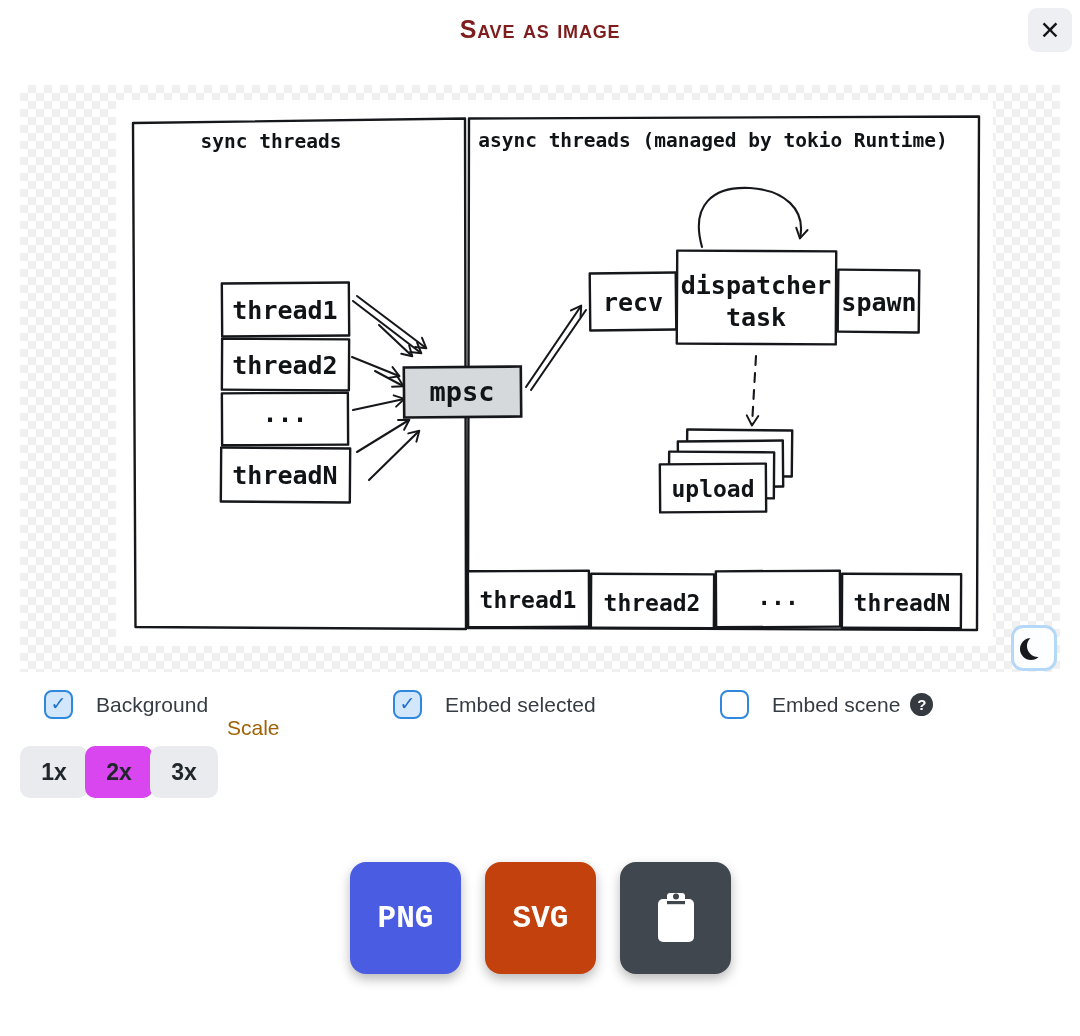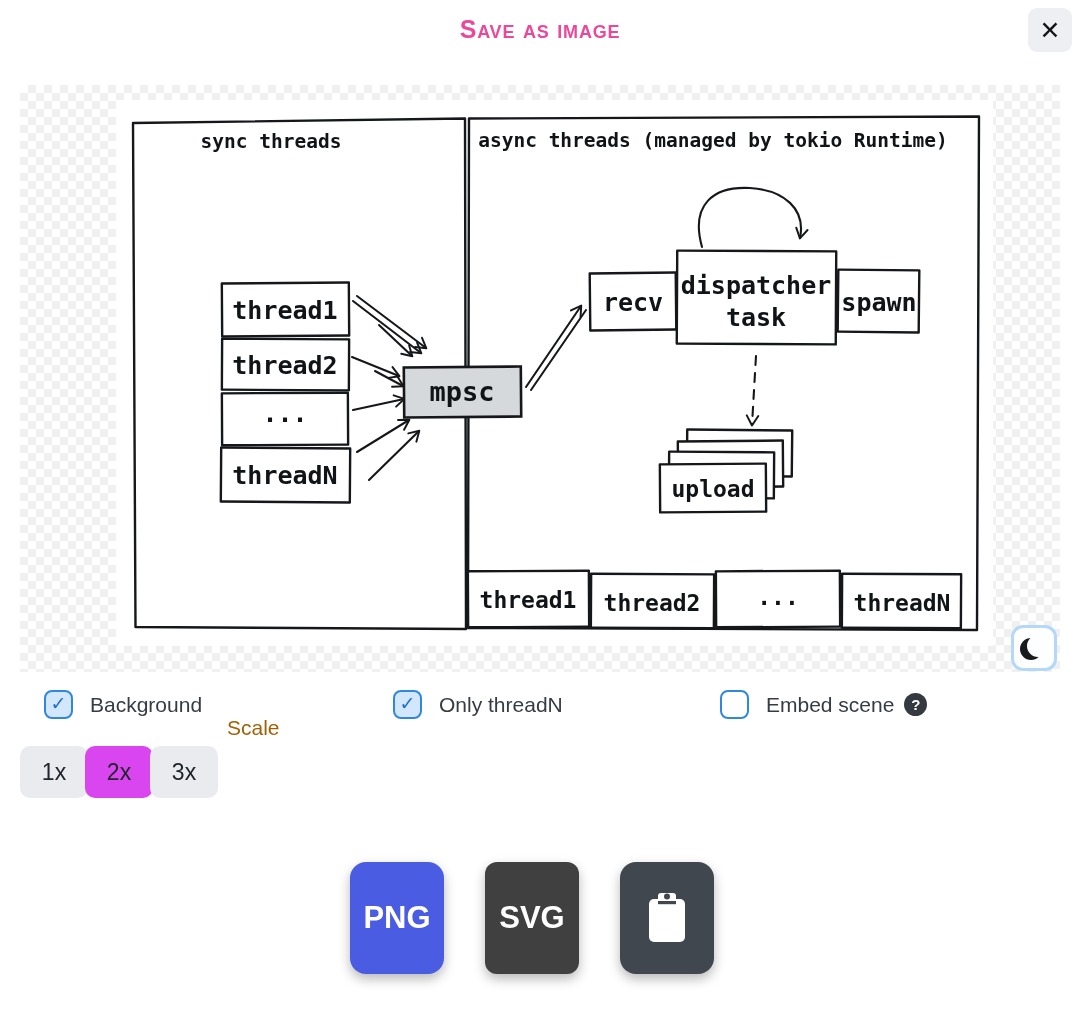--- a/index.html
+++ b/index.html
@@ -10,21 +10,21 @@
     font-family: "Liberation Sans", sans-serif;
     overflow: hidden;
   }
 
   
   .dialog-title {
     position: absolute; top: 15px; left: 0; width: 100%;
     text-align: center;
     font-size: 25px; font-weight: 700;
     font-variant: small-caps; letter-spacing: 0.8px;
-    color: #ec4899;
+    color: #7f1d1d;
   }
   .close-btn {
     position: absolute; top: 8px; left: 1028px;
     width: 44px; height: 44px;
     background: #edeff2; border: none; border-radius: 9px;
     font-size: 25px; font-weight: 900; color: #121417;
     display: flex; align-items: center; justify-content: center;
     cursor: pointer; font-family: "DejaVu Sans", sans-serif;
   }
 
@@ -79,50 +79,50 @@
     background: #ffffff;
     display: flex; align-items: center; justify-content: center;
     cursor: pointer;
   }
   .checkbox.checked { background: #d2e7fb; }
   .checkbox .tick {
     font-size: 19px; font-weight: 700; color: #1d6fd1;
     line-height: 1; transform: translateY(-1px);
     font-family: "DejaVu Sans", sans-serif;
   }
-  .option-label { margin-left: 17px; font-size: 21px; color: #363c43; }
+  .option-label { margin-left: 23px; font-size: 21px; color: #363c43; }
   .help-icon {
     margin-left: 10px;
     width: 23px; height: 23px; border-radius: 50%;
     background: #343a40; color: #ffffff;
     font-size: 15px; font-weight: 700;
     display: flex; align-items: center; justify-content: center;
   }
 
   
   .scale-btn {
     position: absolute; top: 746px;
     width: 68px; height: 52px;
     border: none; border-radius: 10px;
     background: #e9ebef;
-    font-size: 23px; font-weight: 400; color: #20262c;
+    font-size: 23px; font-weight: 700; color: #20262c;
     font-family: "Liberation Sans", sans-serif;
     display: flex; align-items: center; justify-content: center;
     cursor: pointer;
   }
   .scale-btn.selected { background: #d946ef; }
   .scale-label { position: absolute; left: 227px; top: 716px; font-size: 21px; color: #a16207; }
 
   
   .export-btn {
     position: absolute; top: 862px;
-    width: 94px; height: 112px;
+    width: 111px; height: 112px;
     border: none; border-radius: 16px;
     color: #ffffff; font-size: 31px; font-weight: 700;
-    font-family: Liberation Sans, sans-serif;
+    font-family: Liberation Mono, monospace;
     display: flex; align-items: center; justify-content: center;
     box-shadow: 0 5px 12px rgba(0,0,0,0.28);
     cursor: pointer;
   }
 </style>
 </head>
 <body>
 
 <div class="dialog-title">Save as image</div>
 <button class="close-btn">
@@ -224,21 +224,21 @@
   <span class="checkbox checked">
     <span class="tick">✓</span>
   </span>
   <span class="option-label">Background</span>
 </div>
 
 <div class="option" style="left:393px">
   <span class="checkbox checked">
     <span class="tick">✓</span>
   </span>
-  <span class="option-label">Only threadN</span>
+  <span class="option-label">Embed selected</span>
 </div>
 
 <div class="option" style="left:720px">
   <span class="checkbox"></span>
   <span class="option-label">Embed scene</span>
   <span class="help-icon">
     <span>?</span>
   </span>
 </div>
 
@@ -249,21 +249,21 @@
   <span>2x</span>
 </button>
 <button class="scale-btn" style="left:150px">
   <span>3x</span>
 </button>
 <span class="scale-label">Scale</span>
 
 <button class="export-btn" style="left: 350px; background: rgb(74, 92, 225);">
   <span>PNG</span>
 </button>
-<button class="export-btn" style="left: 485px; background: #404040; border-radius: 12px;">
+<button class="export-btn" style="left: 485px; background: #c2410c;">
   <span>SVG</span>
 </button>
 <button class="export-btn" style="left: 620px; background: rgb(64, 71, 79);">
   <svg width="42" height="52" viewBox="0 0 42 52">
     <rect x="3" y="7" width="36" height="43" rx="5" fill="#ffffff"></rect>
     <rect x="12" y="1" width="18" height="11" rx="3" fill="#ffffff"></rect>
     <circle cx="21" cy="4.5" r="3" fill="#40474f"></circle>
     <rect x="12" y="9" width="18" height="3.2" fill="#40474f"></rect>
   </svg>
 </button>

